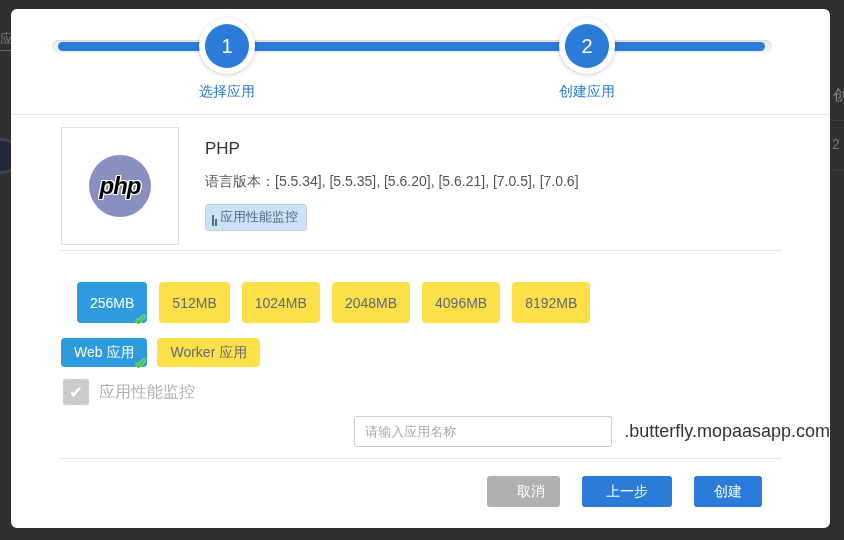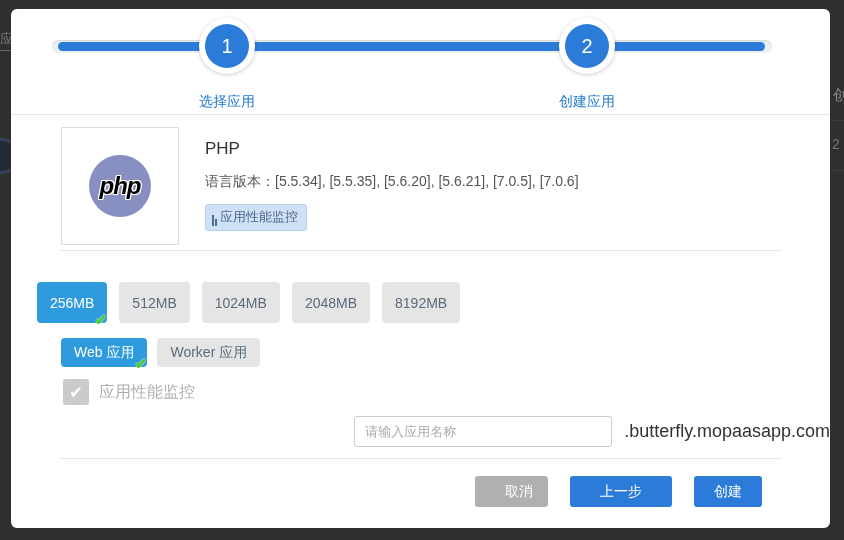--- a/index.html
+++ b/index.html
@@ -26,21 +26,21 @@
 
   
   .stepper { position:relative; height:106px; border-bottom:1px solid #e8e8e8; }
   .step-track { position:absolute; left:41px; top:31px; width:720px; height:13px; border-radius:7px; background:#eef1f4; box-shadow:inset 0 1px 2px rgba(0,0,0,.12); }
   .step-bar { position:absolute; left:47px; top:33px; width:707px; height:9px; border-radius:5px; background:#2b7cd8; }
   .step { position:absolute; top:9px; width:56px; }
   .step-1 { left:188px; }
   .step-2 { left:548px; }
   .step-outer { width:56px; height:56px; border-radius:50%; background:#fff; box-shadow:0 1px 4px rgba(0,0,0,.2); display:flex; align-items:center; justify-content:center; position:relative; }
   .step-inner { width:44px; height:44px; border-radius:50%; background:#2b7cd8; color:#fff; font-size:20px; display:flex; align-items:center; justify-content:center; }
-  .step-label { position:absolute; left:-32px; top:75px; width:120px; text-align:center; color:#1f78d1; font-size:14px; }
+  .step-label { position:absolute; left:-32px; top:65px; width:120px; text-align:center; color:#1f78d1; font-size:14px; }
 
   
   .app-section { display:flex; padding:12px 0 0 50px; }
   .app-card { width:118px; height:118px; border:1px solid #ddd; background:#fff; display:flex; align-items:center; justify-content:center; }
   .php-logo { width:62px; height:62px; border-radius:50%; background:#8890c1; display:flex; align-items:center; justify-content:center; }
   .php-logo span {
     font-size:24px; font-weight:bold; font-style:italic; color:#000; letter-spacing:-1px;
     text-shadow:-1px -1px 0 #fff,1px -1px 0 #fff,-1px 1px 0 #fff,1px 1px 0 #fff,0 -1px 0 #fff,0 1px 0 #fff,-1px 0 0 #fff,1px 0 0 #fff;
   }
   .app-info { margin-left:26px; padding-top:12px; }
@@ -48,24 +48,24 @@
   .app-versions { font-size:14px; color:#555; margin-bottom:13px; }
   .badge { display:inline-flex; align-items:flex-end; padding:3px 8px 4px 6px; background:#cfe1f4; border:1px solid #b8d3ef; border-radius:3px; color:#4d6b8c; font-size:13px; }
   .badge-icon { display:inline-flex; align-items:flex-end; gap:1px; margin-right:3px; }
   .badge-icon i { display:block; width:2px; background:#4d6b8c; }
   .badge-icon .b1 { height:11px; }
   .badge-icon .b2 { height:7px; }
 
   .divider { height:1px; background:#e7e7e7; margin:5px 48px 0 48px; }
 
   
-  .mem-row { display:flex; gap:12px; margin:31px 0 0 26px; }
+  .mem-row { display:flex; gap:12px; margin:31px 0 0 66px; }
   .opt-btn {
     height:41px; padding:0 13px; display:inline-flex; align-items:center; justify-content:center;
-    background:#e5e5e5; color:#5c6b7c; font-size:14px; border:none; border-radius:4px; cursor:pointer; position:relative;
+    background:#fde047; color:#5c6b7c; font-size:14px; border:none; border-radius:4px; cursor:pointer; position:relative;
   }
   .type-row { display:flex; gap:10px; margin:15px 0 0 50px; }
   .type-row .opt-btn { height:29px; }
   .opt-btn.selected { background:#2f9bdf; color:#fff; }
   .check-mark { position:absolute; right:0; bottom:-4px; color:#4ccb2f; font-size:15px; font-weight:bold; text-shadow:0 0 2px #fff; line-height:1; }
 
   
   .cmd-row { display:flex; align-items:center; margin:12px 0 0 52px; }
   .checkbox { width:26px; height:26px; border-radius:3px; background:#cbcbcb; color:#fff; font-size:16px; font-weight:bold; display:flex; align-items:center; justify-content:center; }
   .cmd-label { margin-left:10px; font-size:16px; color:#b0b0b0; }
@@ -75,21 +75,21 @@
   .name-input { width:258px; height:31px; border:1px solid #ccc; border-radius:3px; padding:0 10px; font-size:13px; color:#333; outline:none; font-family:inherit; }
   .name-input::placeholder { color:#aaa; }
   .domain-suffix { margin-left:12px; font-size:18px; color:#333; }
 
   .divider2 { height:1px; background:#e7e7e7; margin:11px 48px 0 48px; }
 
   
   .footer { display:flex; justify-content:flex-end; gap:22px; padding:17px 68px 0 0; }
   .btn { height:31px; border:none; border-radius:3px; color:#fff; font-size:14px; cursor:pointer; font-family:inherit; }
   .btn-cancel { width:73px; background:#b0b0b0;padding-left:15px; }
-  .btn-prev { width:102px; background:#2b7cd8; }
+  .btn-prev { width:90px; background:#2b7cd8; }
   .btn-create { width:68px; background:#2b7cd8; }
 </style>
 </head>
 <body>
 
 <div class="bg-frag frag-left-text">应</div>
 <div class="bg-frag frag-left-circle"></div>
 <div class="bg-frag frag-right-text">创</div>
 <div class="bg-frag frag-right-num">2</div>
 <div class="frag-line" style="top:120px"></div>
@@ -143,20 +143,23 @@
     <button class="opt-btn">
         <span>512MB</span>
       </button>
     <button class="opt-btn">
         <span>1024MB</span>
       </button>
     <button class="opt-btn">
         <span>2048MB</span>
       </button>
     <button class="opt-btn">
+        <span>4096MB</span>
+      </button>
+    <button class="opt-btn">
         <span>8192MB</span>
       </button>
   </div>
 
   <div class="type-row">
     <button class="opt-btn selected">
       <span>Web 应用</span>
       <span class="check-mark">✔</span>
     </button>
     <button class="opt-btn">

